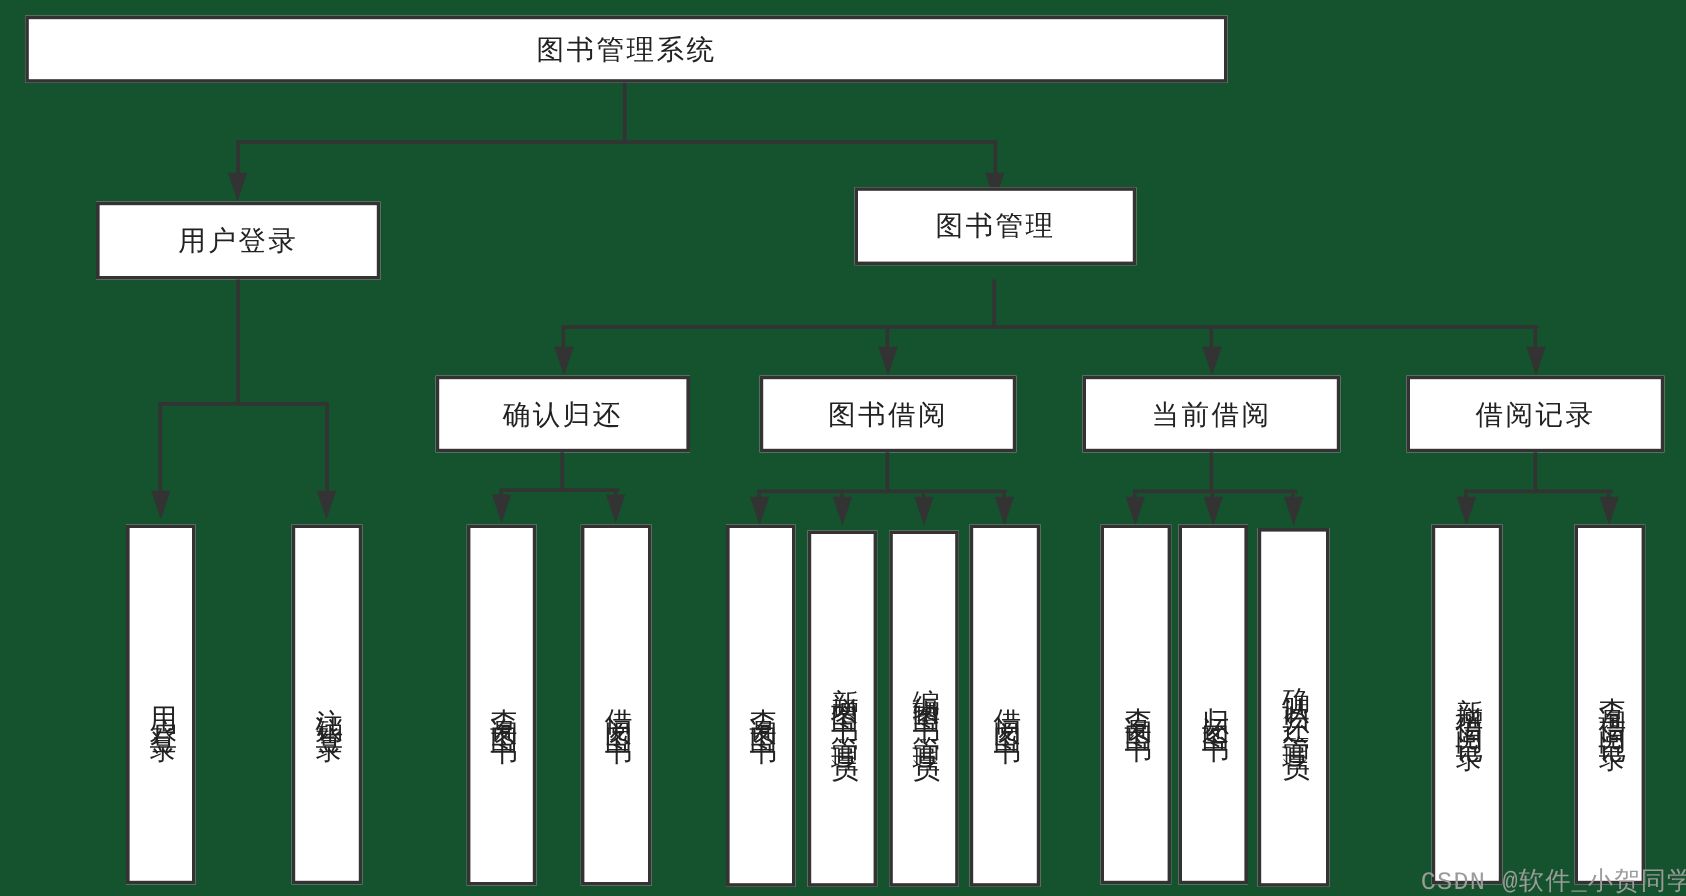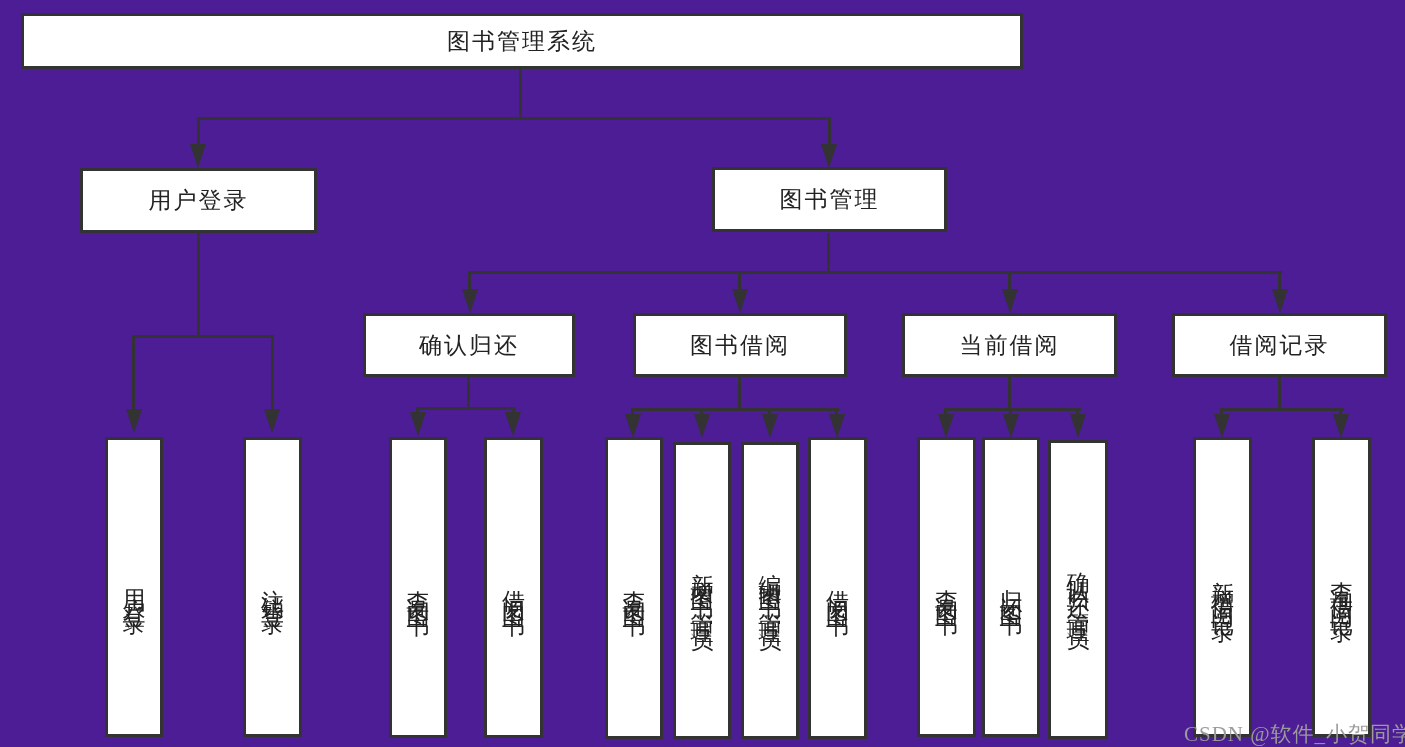--- a/index.html
+++ b/index.html
@@ -1,21 +1,21 @@
 <!DOCTYPE html>
 <html><head>
 <meta charset="utf-8">
 <style>
   html, body { margin: 0; padding: 0; background: #fff; }
   #canvas {
     position: relative;
     width: 1405px;
     height: 747px;
-    background: #4c1d95;
-    font-family: Liberation Serif, serif;
+    background: #14532d;
+    font-family: Liberation Mono, monospace;
     overflow: hidden;
   }
   .box {
     position: absolute;
     box-sizing: border-box;
     border: 3px solid #333333;
     background: #ffffff;
     display: flex;
     align-items: center;
     justify-content: center;
@@ -63,21 +63,21 @@
   <div class="box" style="left:21px;top:13px;width:1002px;height:56px">图书管理系统</div>
 
   <div class="ln" style="left:519px;top:69px;width:3px;height:50px"></div>
   <div class="ln" style="left:197px;top:117px;width:634px;height:3px"></div>
   <div class="ln" style="left:197px;top:119px;width:3px;height:27px"></div>
   <div class="ar" style="left:190px;top:144px"></div>
   <div class="ln" style="left:828px;top:119px;width:3px;height:27px"></div>
   <div class="ar" style="left:821px;top:144px"></div>
 
   <div class="box" style="left:80px;top:168px;width:237px;height:65px">用户登录</div>
-  <div class="box" style="left:712px;top:167px;width:235px;height:65px">图书管理</div>
+  <div class="box" style="left:712px;top:156px;width:235px;height:65px">图书管理</div>
 
   <div class="ln" style="left:197px;top:233px;width:3px;height:103px"></div>
   <div class="ln" style="left:132px;top:335px;width:142px;height:3px"></div>
   <div class="ln" style="left:132px;top:338px;width:3px;height:71px"></div>
   <div class="ar" style="left:126px;top:409px"></div>
   <div class="ln" style="left:271px;top:338px;width:3px;height:71px"></div>
   <div class="ar" style="left:264px;top:409px"></div>
 
   <div class="ln" style="left:827px;top:233px;width:3px;height:39px"></div>
   <div class="ln" style="left:468px;top:271px;width:814px;height:3px"></div>

